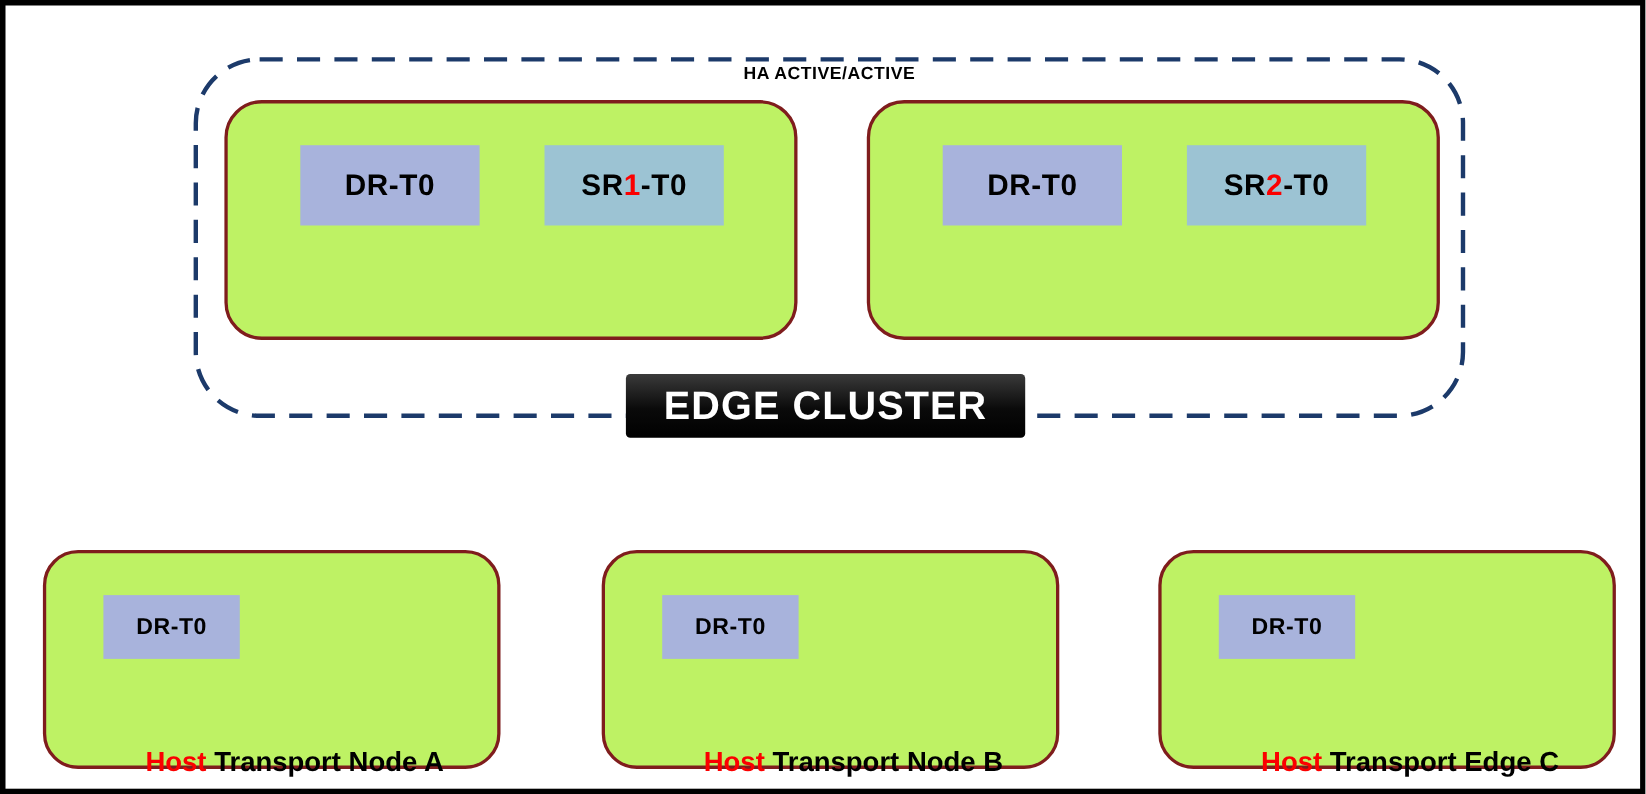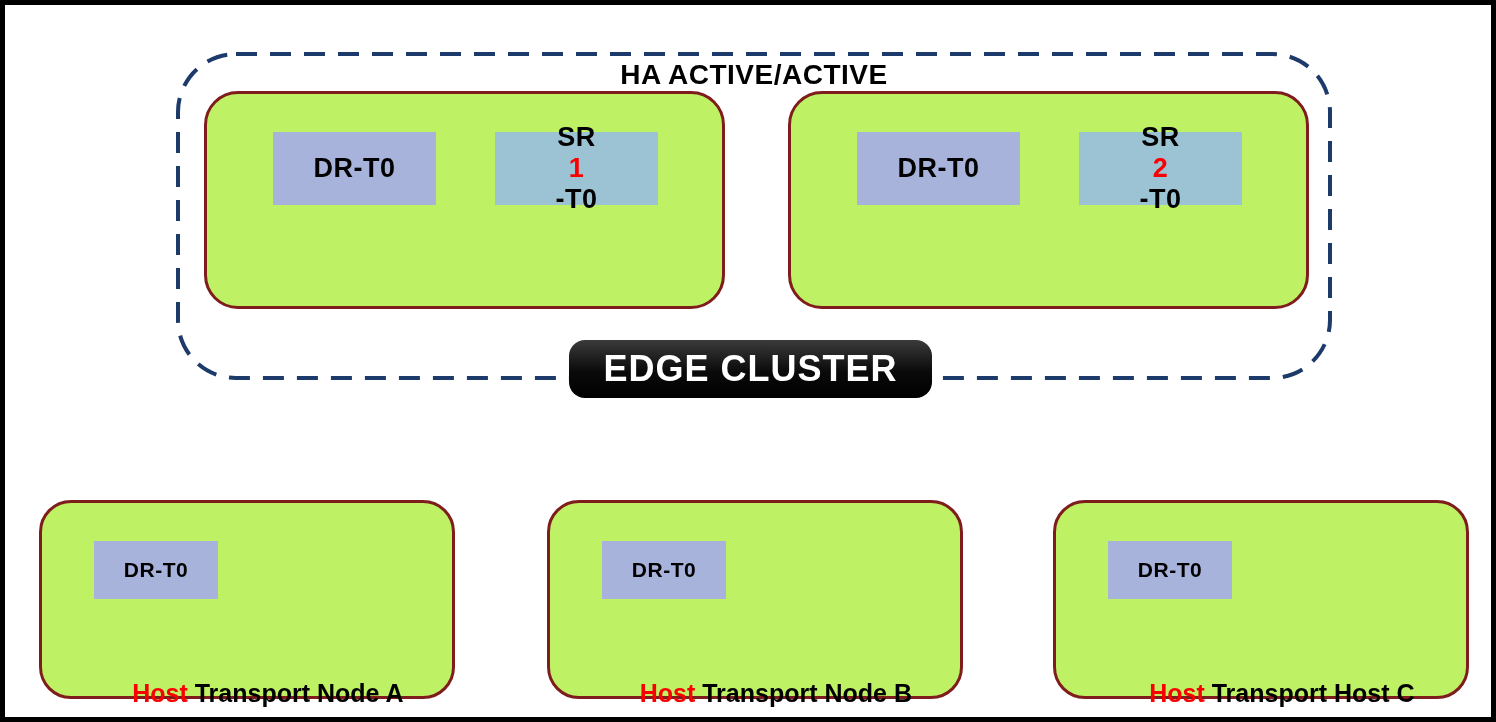--- a/index.html
+++ b/index.html
@@ -22,21 +22,21 @@
     width: 1158px;
     height: 330px;
   }
 
   .ha-label {
     position: absolute;
     left: 170px;
     top: 54px;
     width: 1158px;
     text-align: center;
-    font-size: 28px;
+    font-size: 16px;
     font-weight: bold;
     color: #000000;
     letter-spacing: 0.5px;
   }
 
   .node {
     position: absolute;
     background: #bef264;
     border: 3px solid #7f1d1d;
   }
@@ -60,21 +60,21 @@
     letter-spacing: 0.5px;
   }
 
   .edge-node .t0-box {
     top: 38px;
     width: 163px;
     height: 73px;
     font-size: 27px;
   }
   .edge-node .dr-box { left: 66px; background: var(--dr-fill); }
-  .edge-node .sr-box { left: 288px; background: var(--sr-fill); flex-direction: column; }
+  .edge-node .sr-box { left: 288px; background: var(--sr-fill); }
 
   .node-label {
     position: absolute;
     left: 0;
     right: 0;
     text-align: center;
     font-weight: bold;
     font-size: 25px;
     color: #000000;
     white-space: pre;
@@ -82,21 +82,21 @@
   .edge-node .node-label { top: 165px; }
 
   .red-text { color: var(--highlight-red); }
 
   .cluster-pill {
     position: absolute;
     left: 564px;
     top: 335px;
     width: 363px;
     height: 58px;
-    border-radius: 16px;
+    border-radius: 4px;
     background: linear-gradient(180deg, #3a3a3a 0%, #0a0a0a 55%, #000000 100%);
     color: var(--cluster-pill-text);
     display: flex;
     align-items: center;
     justify-content: center;
     font-size: 36px;
     font-weight: bold;
     letter-spacing: 1px;
   }
 
@@ -161,17 +161,17 @@
   <div class="node host-node host-node-b">
     <div class="t0-box">DR-T0</div>
     <div class="node-label">
       <span class="red-text">Host</span><span> Transport Node B</span>
     </div>
   </div>
 
   <div class="node host-node host-node-c">
     <div class="t0-box">DR-T0</div>
     <div class="node-label">
-      <span class="red-text">Host</span><span> Transport Host C</span>
+      <span class="red-text">Host</span><span> Transport Edge C</span>
     </div>
   </div>
 
 </div>
 
 </body></html>

